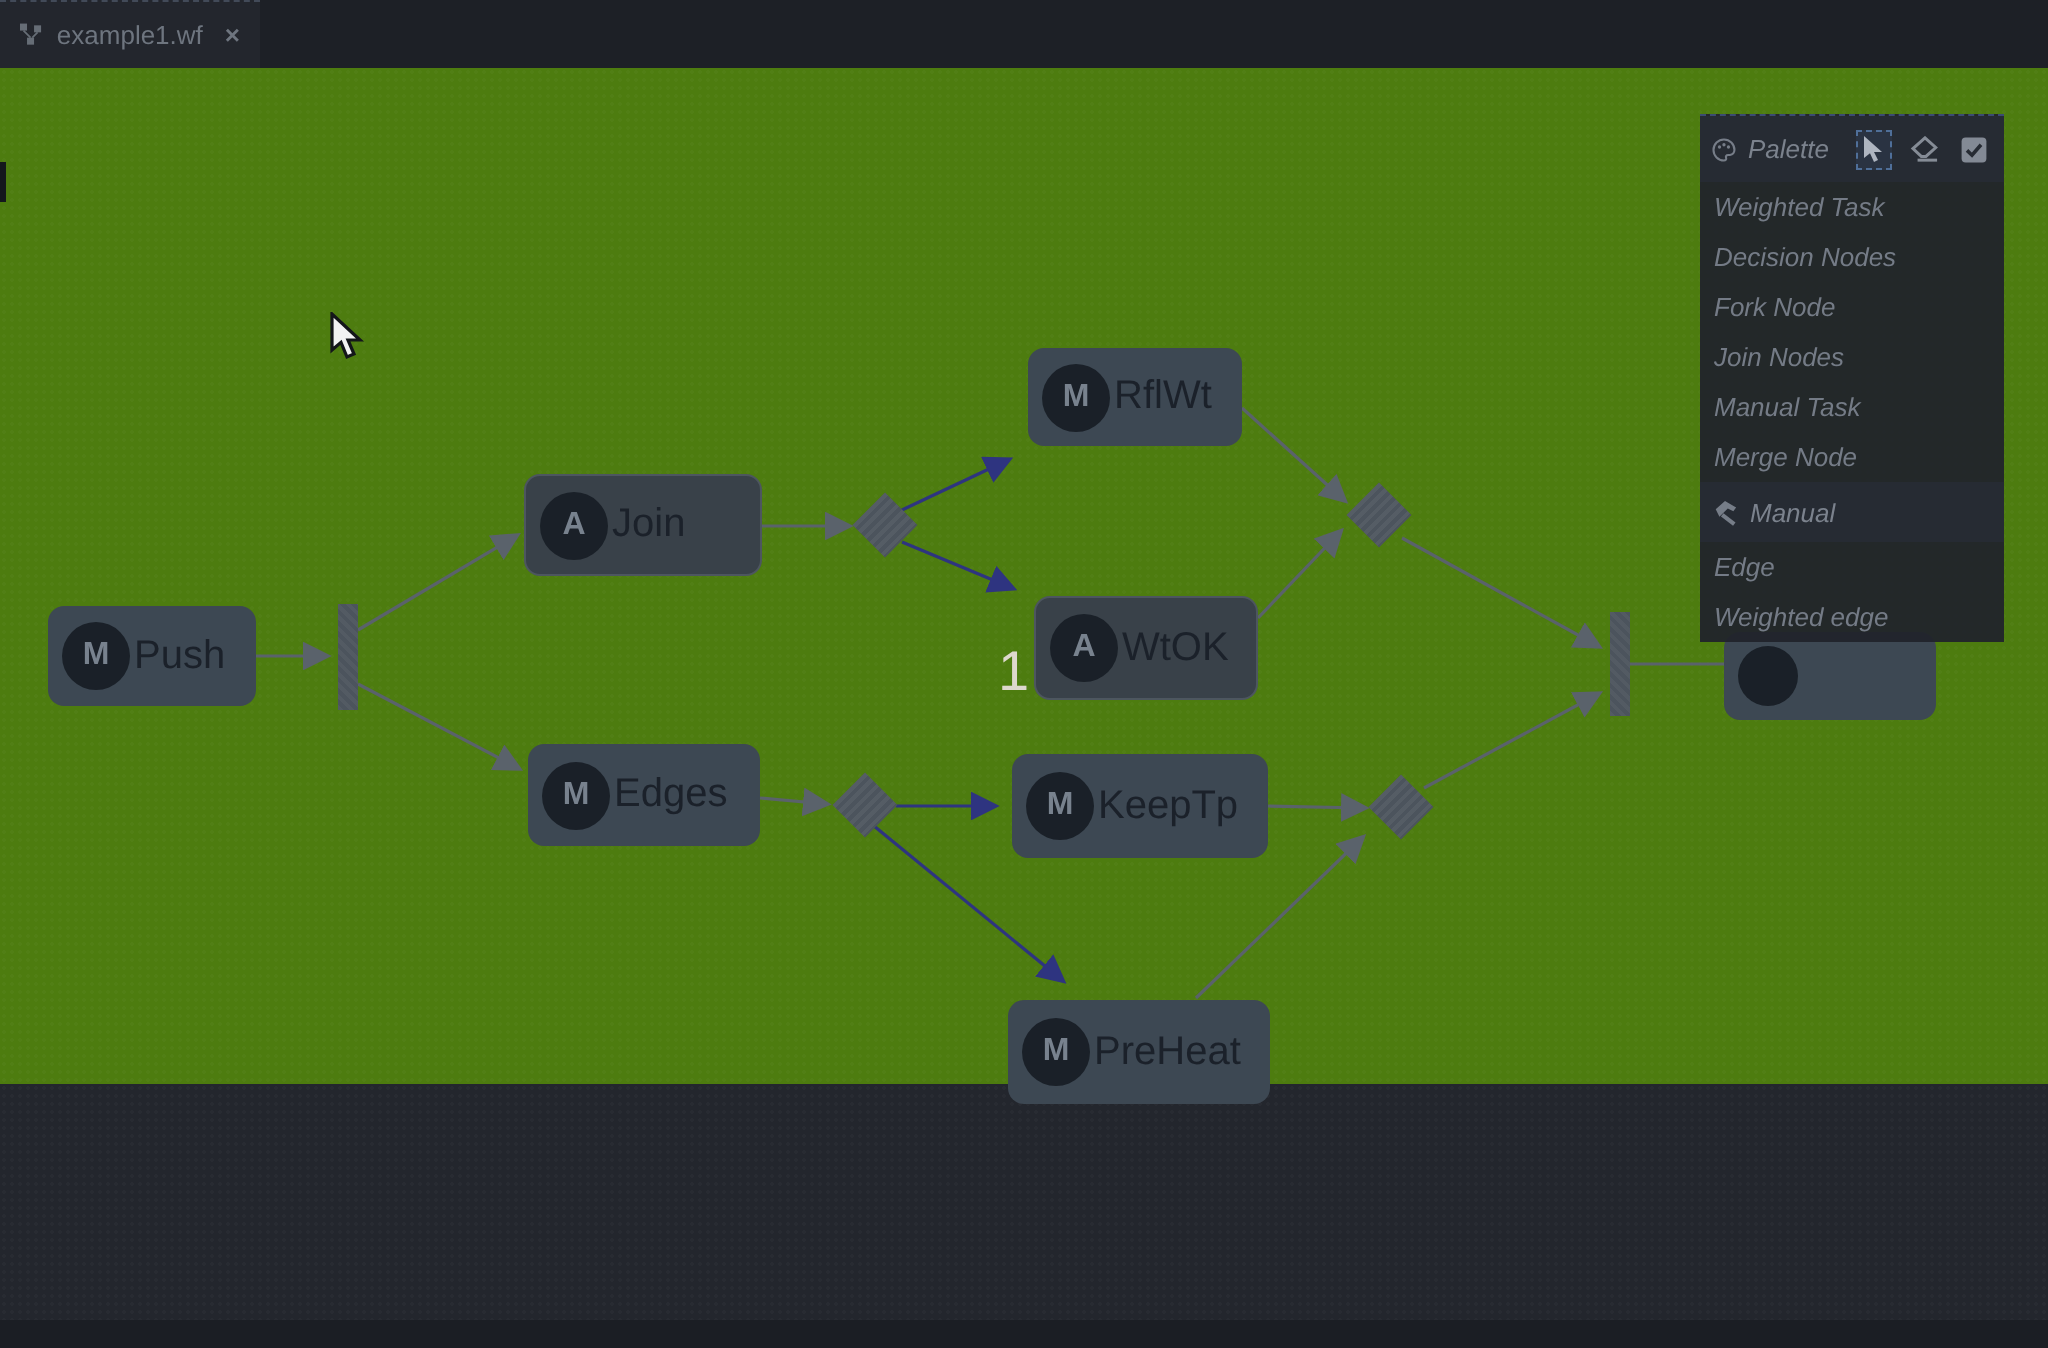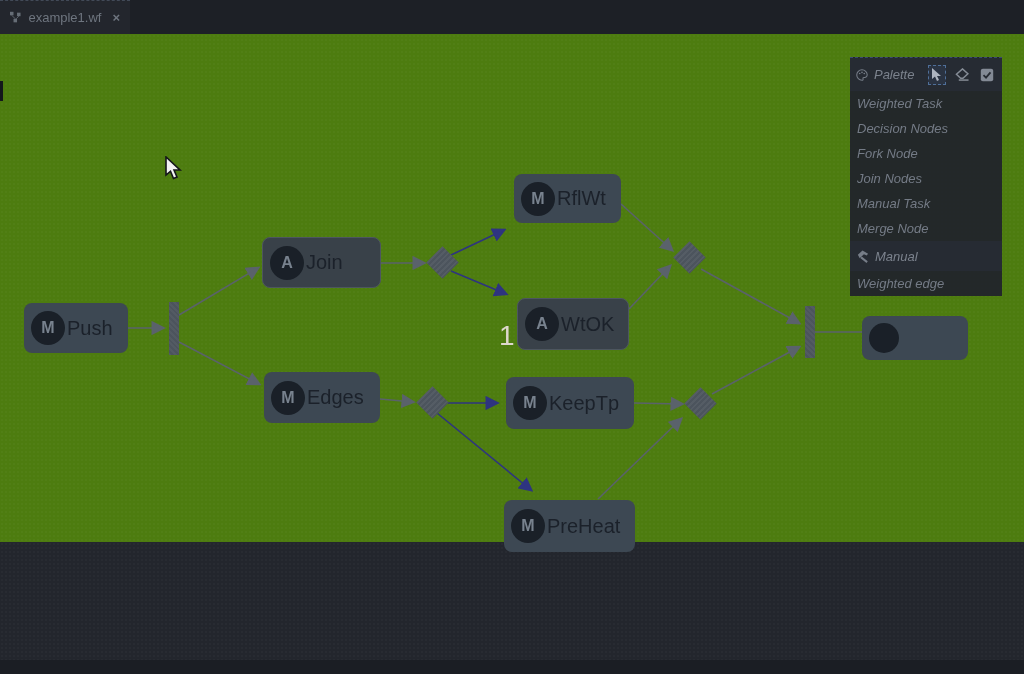--- a/index.html
+++ b/index.html
@@ -205,20 +205,21 @@
     <div class="item">Manual Task</div>
     <div class="item">Merge Node</div>
 
     <div class="hdr">
       <svg width="13" height="13" viewBox="0 0 14 14">
         <path d="M2 5 L7 0.5 L13 4 L11.5 6 L8.5 4.6 L4 9 Z" fill="#767d88"></path>
         <path d="M5.5 8 L12 13" stroke="#767d88" stroke-width="2.2"></path>
       </svg>
       <span class="txt">Manual</span>
     </div>
+    <div class="item">Edge</div>
     <div class="item">Weighted edge</div>
   </div>
 
   <div id="bottom-strip"></div>
 
   <svg id="mouse-cursor" width="20" height="26" viewBox="0 0 20 26">
     <path d="M2 1 L2 19 L6.5 15.2 L9.5 22.5 L13 21 L10 14 L16 14 Z" fill="#f2f2f2" stroke="#14161a" stroke-width="1.6"></path>
   </svg>
 
 </div>

